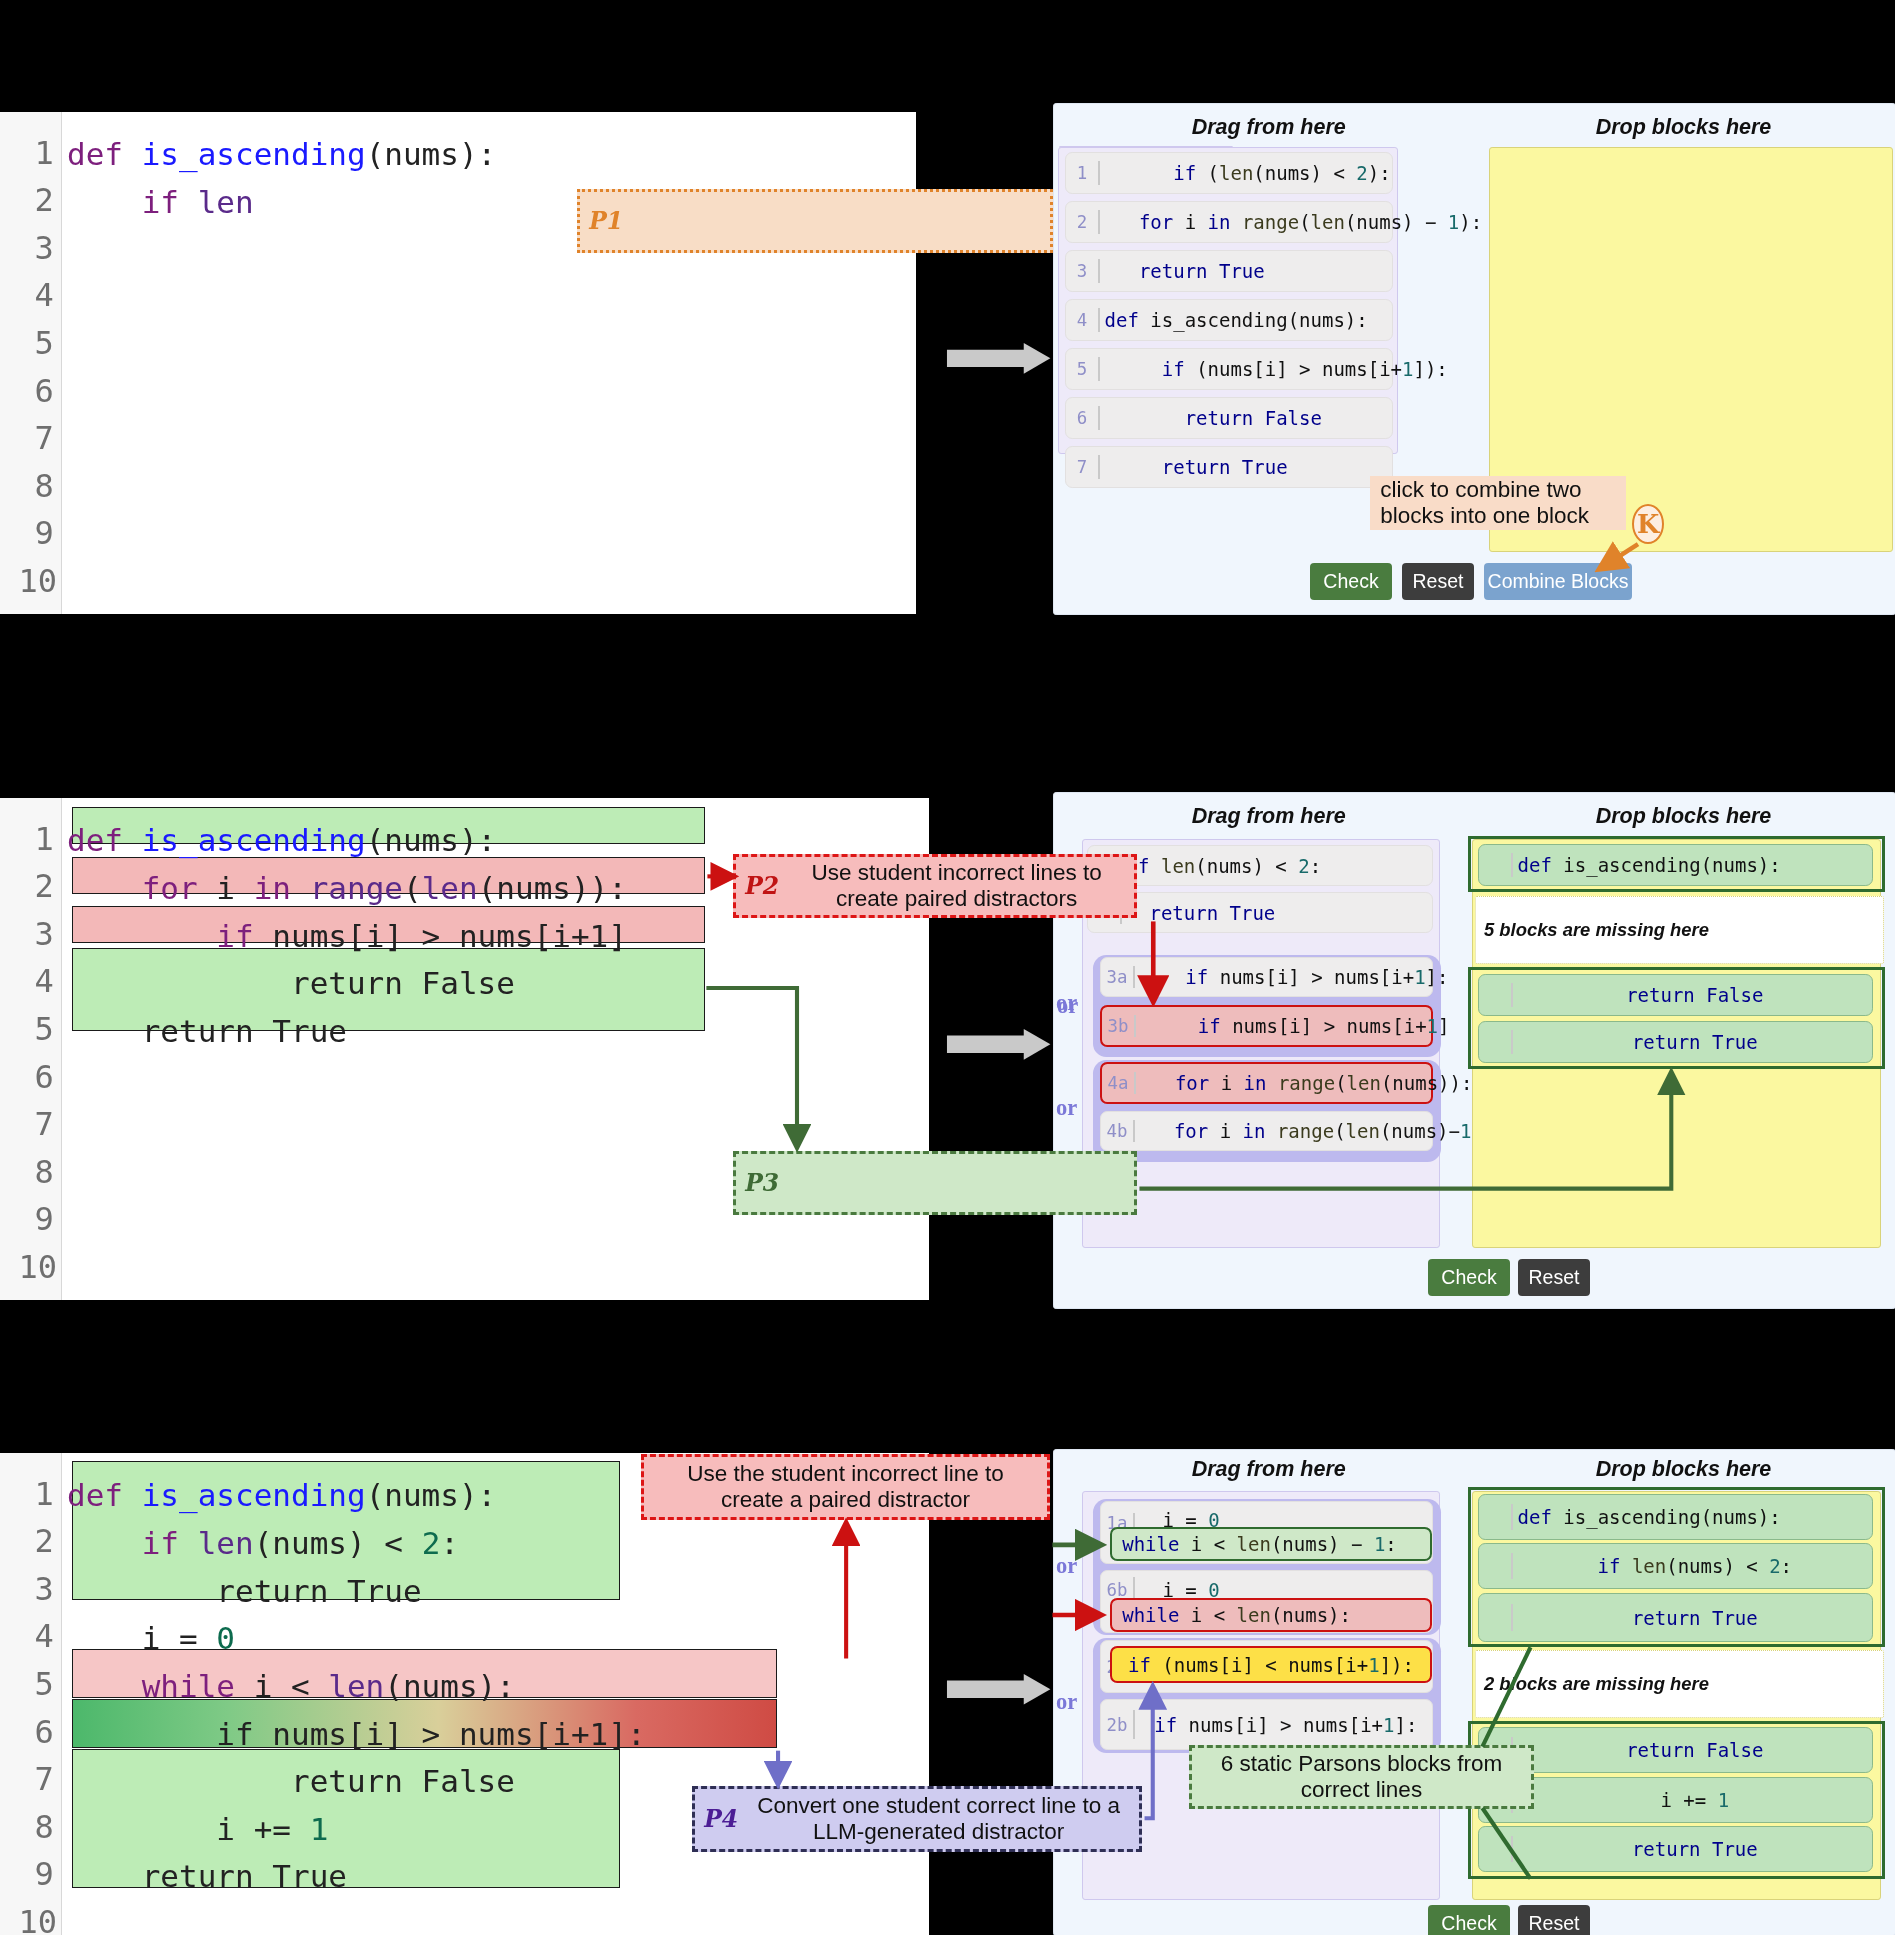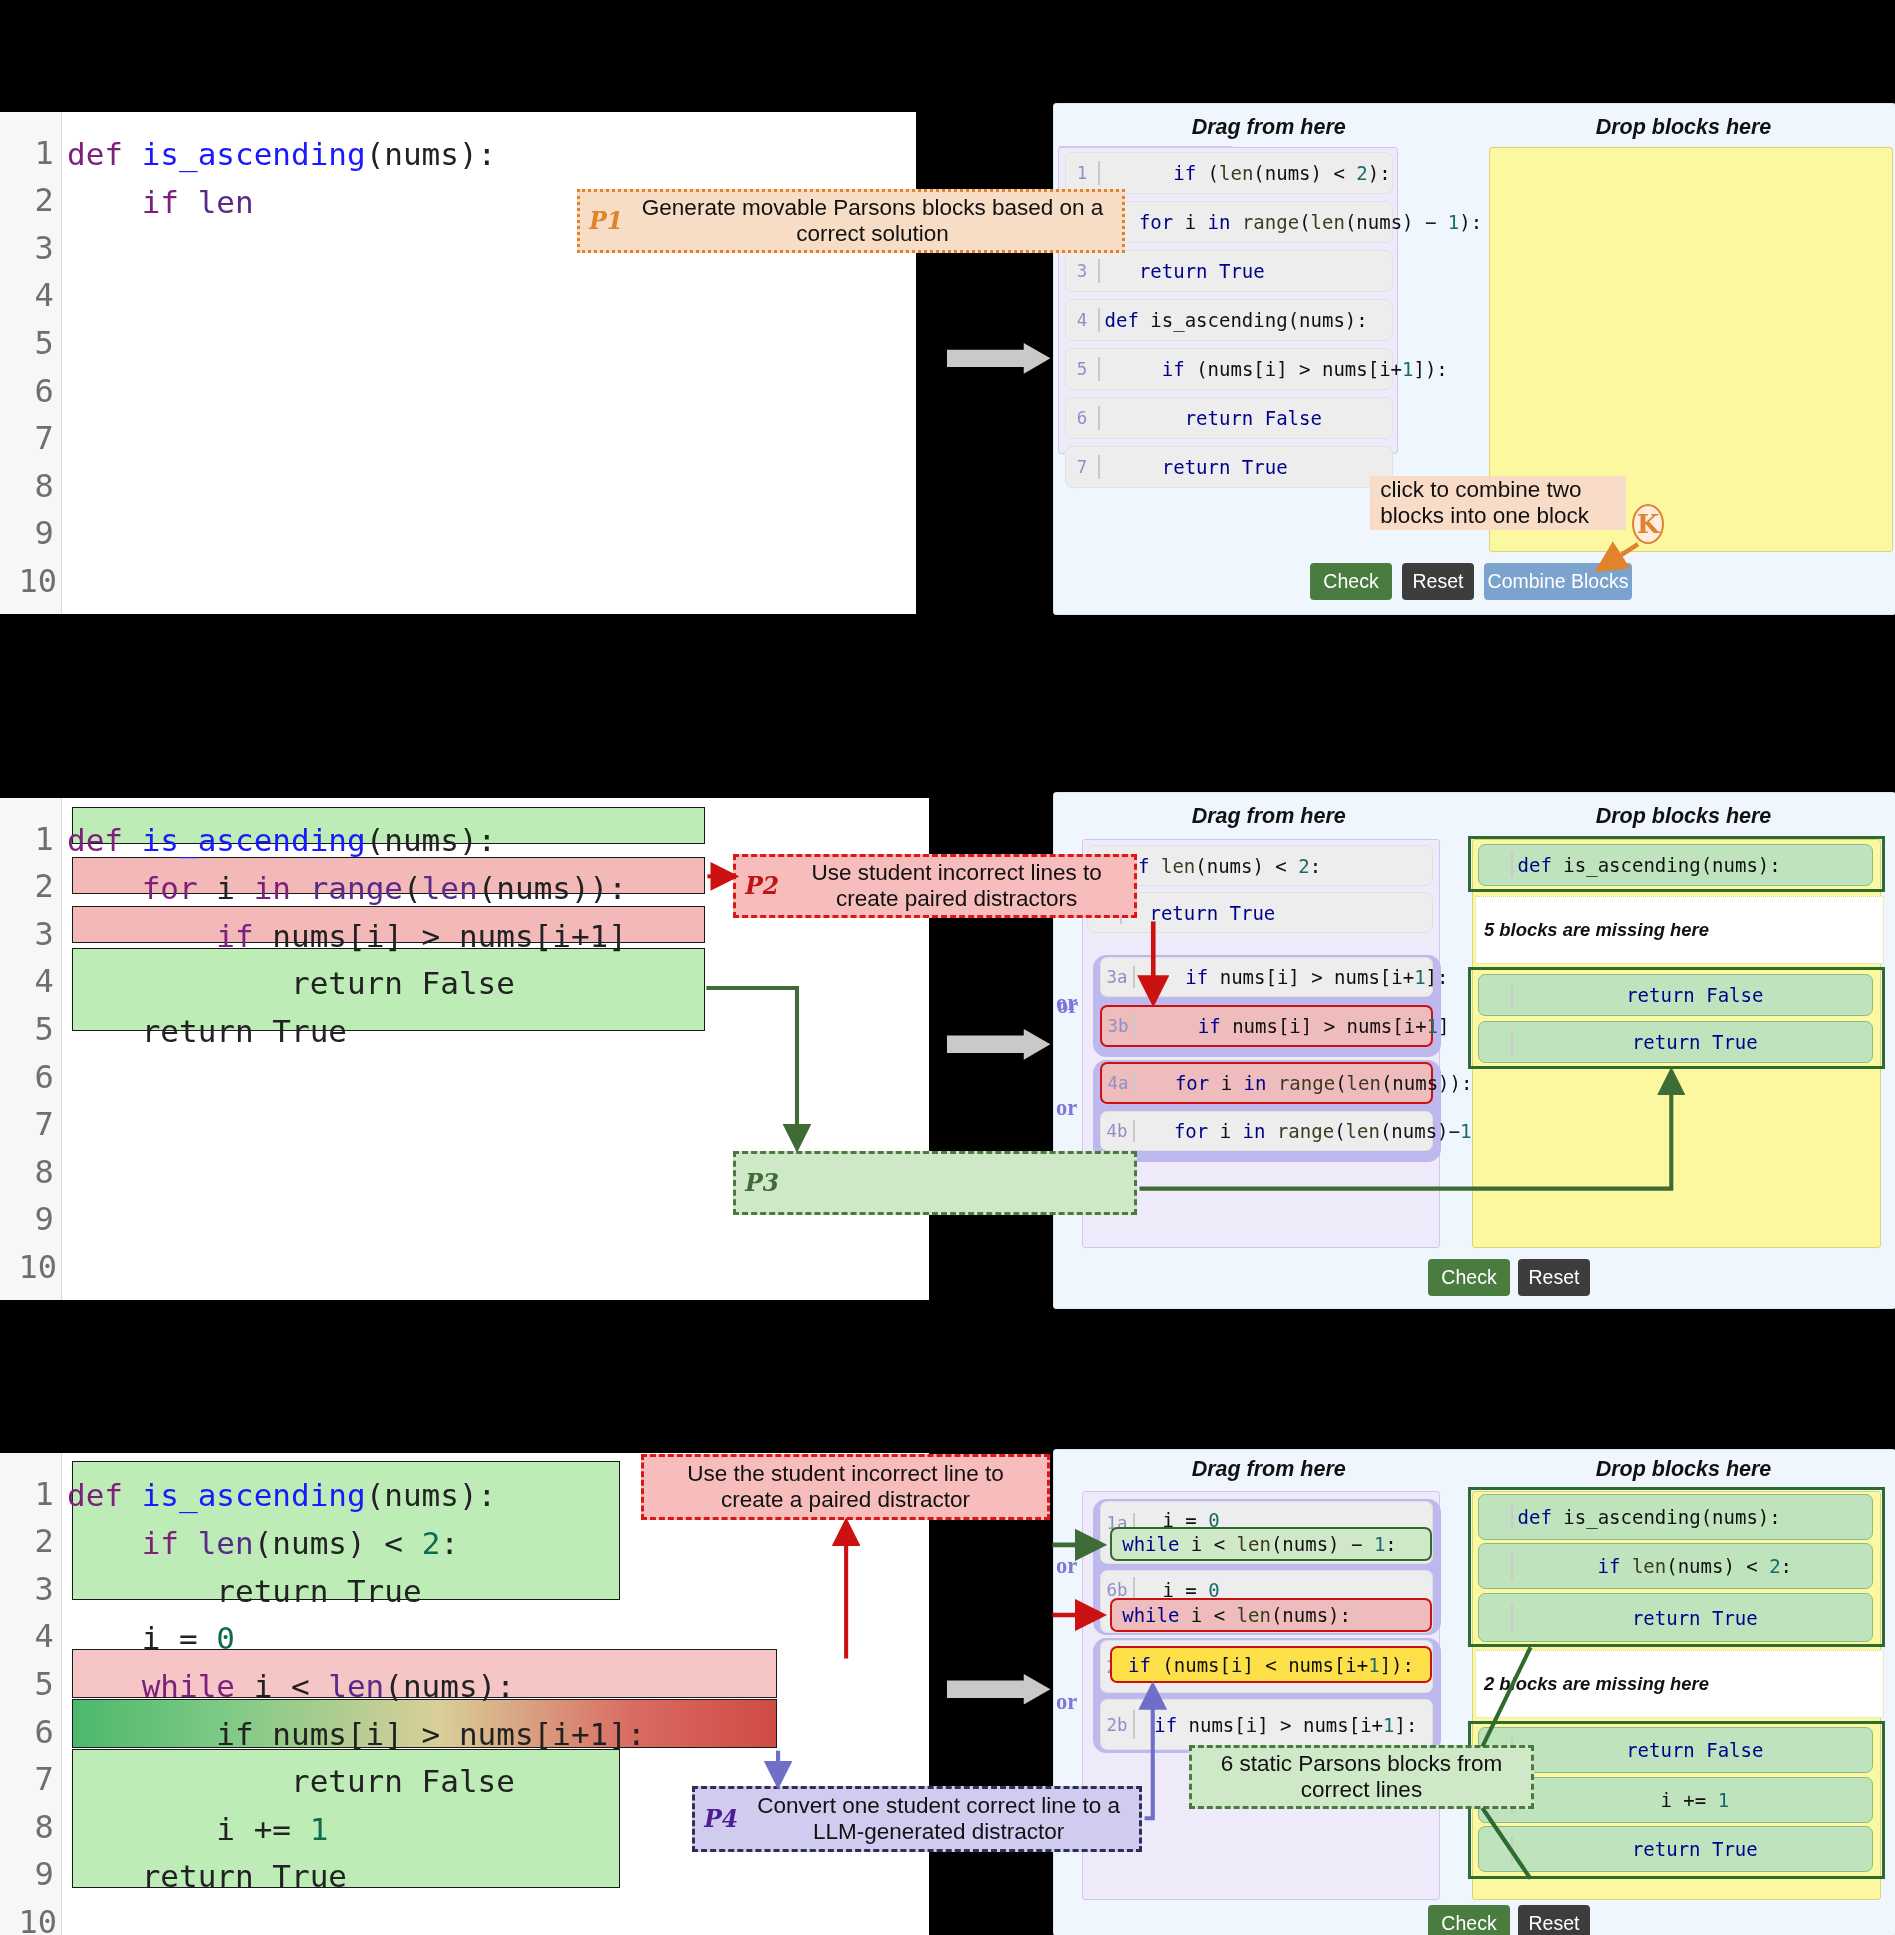--- a/index.html
+++ b/index.html
@@ -165,23 +165,22 @@
       <div class="bbar"></div>
   <div class="btxt">     <span class="kwp">return True</span></div>
 </div>
 <div class="abs srcpane" style="left:1058px;top:450px;width:340px;height:102px;background:#eeeaf9;border:1px solid #cfc8ee;z-index:-1;"></div>
 <div class="abs dstpane" style="left:1489px;top:147px;width:404px;height:405px;"></div>
 
 <div class="abs btn check" style="left:1310px;top:563px;width:82px;height:37px;">Check</div>
 <div class="abs btn reset" style="left:1402px;top:563px;width:72px;height:37px;">Reset</div>
 <div class="abs btn combine" style="left:1484px;top:563px;width:148px;height:37px;">Combine Blocks</div>
 
-<div class="abs callout c-orange" style="left:577px;top:189px;width:548px;height:64px;">
+<div class="abs callout c-orange" style="left:577px;top:189px;width:476px;height:64px;">
   <span class="ptag">P1</span>
-  <span class="ctxt">Generate movable Parsons blocks based on a correct solution</span>
 </div>
 <div class="abs callout c-peach" style="left:1370px;top:476px;width:256px;height:54px;">
   <span class="ctxt">click to combine two blocks into one block</span>
 </div>
 <div class="abs kcircle" style="left:1632px;top:504px;width:32px;height:40px;">K</div>
 
 <div class="abs editor" style="left:0px;top:798px;width:929px;height:502px;">
   <div class="gutter"></div>
 </div>
 <div class="abs blackbar" style="left:929px;top:798px;width:123px;height:502px;"></div>

